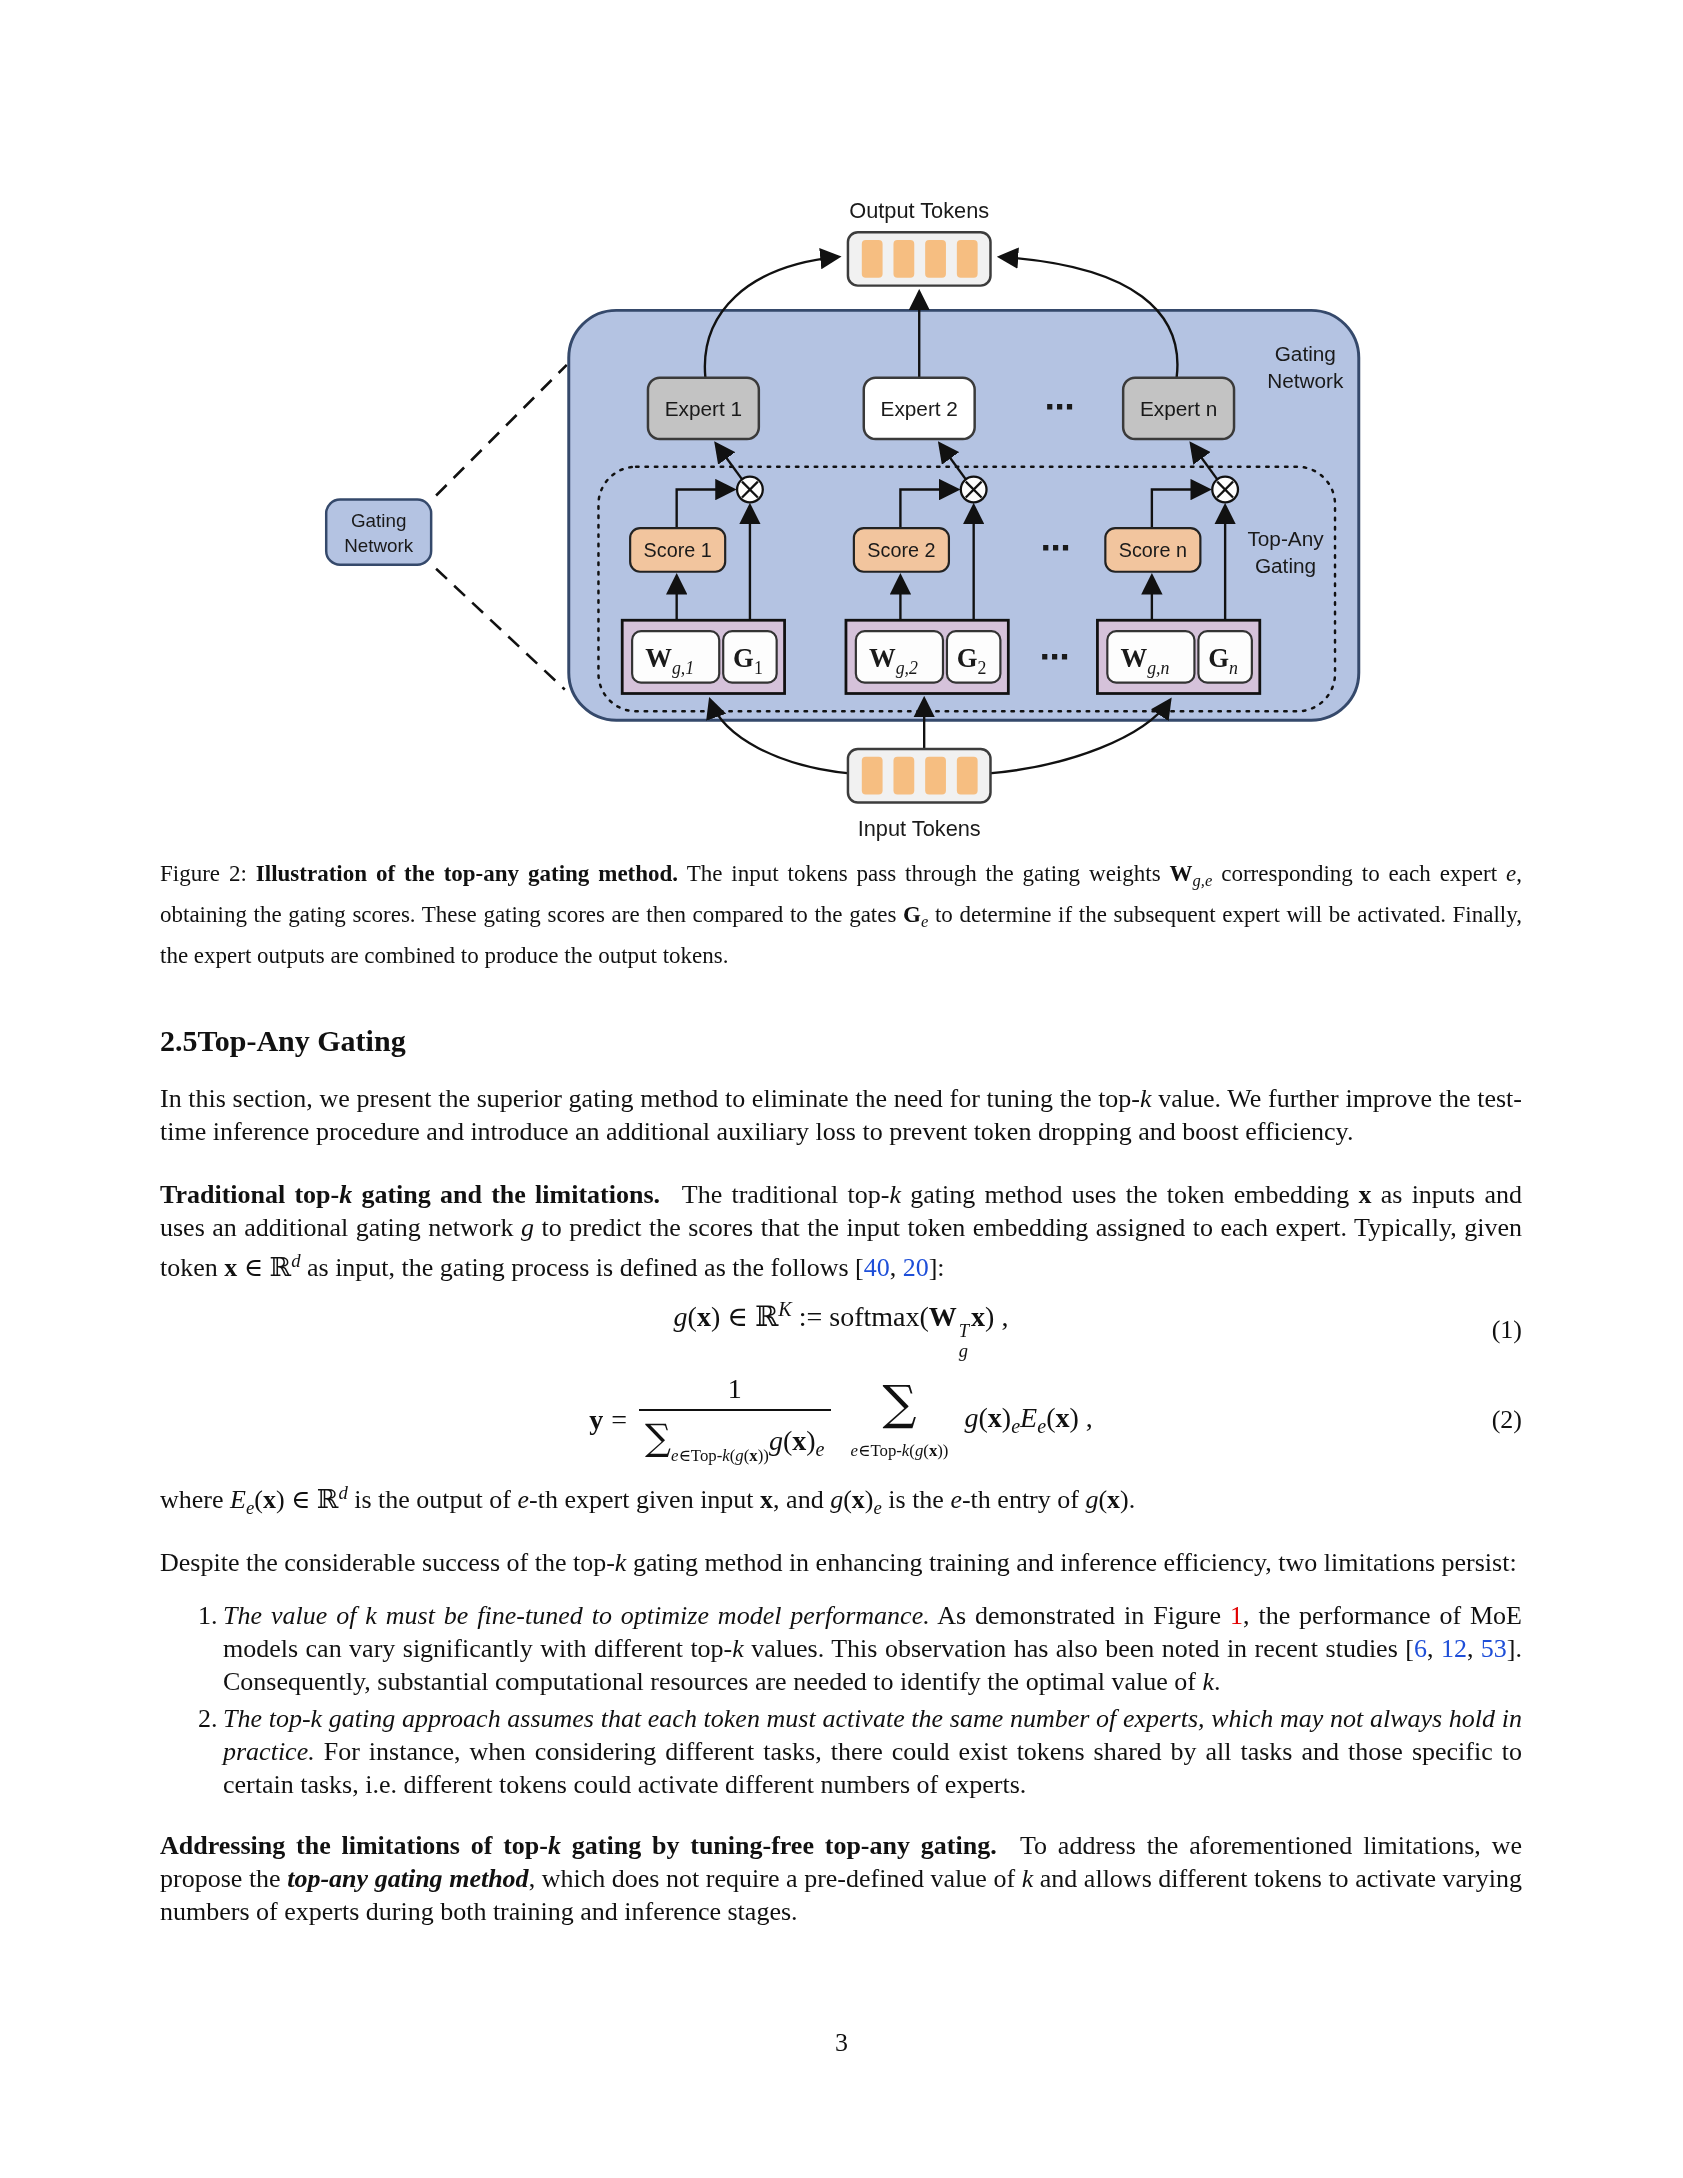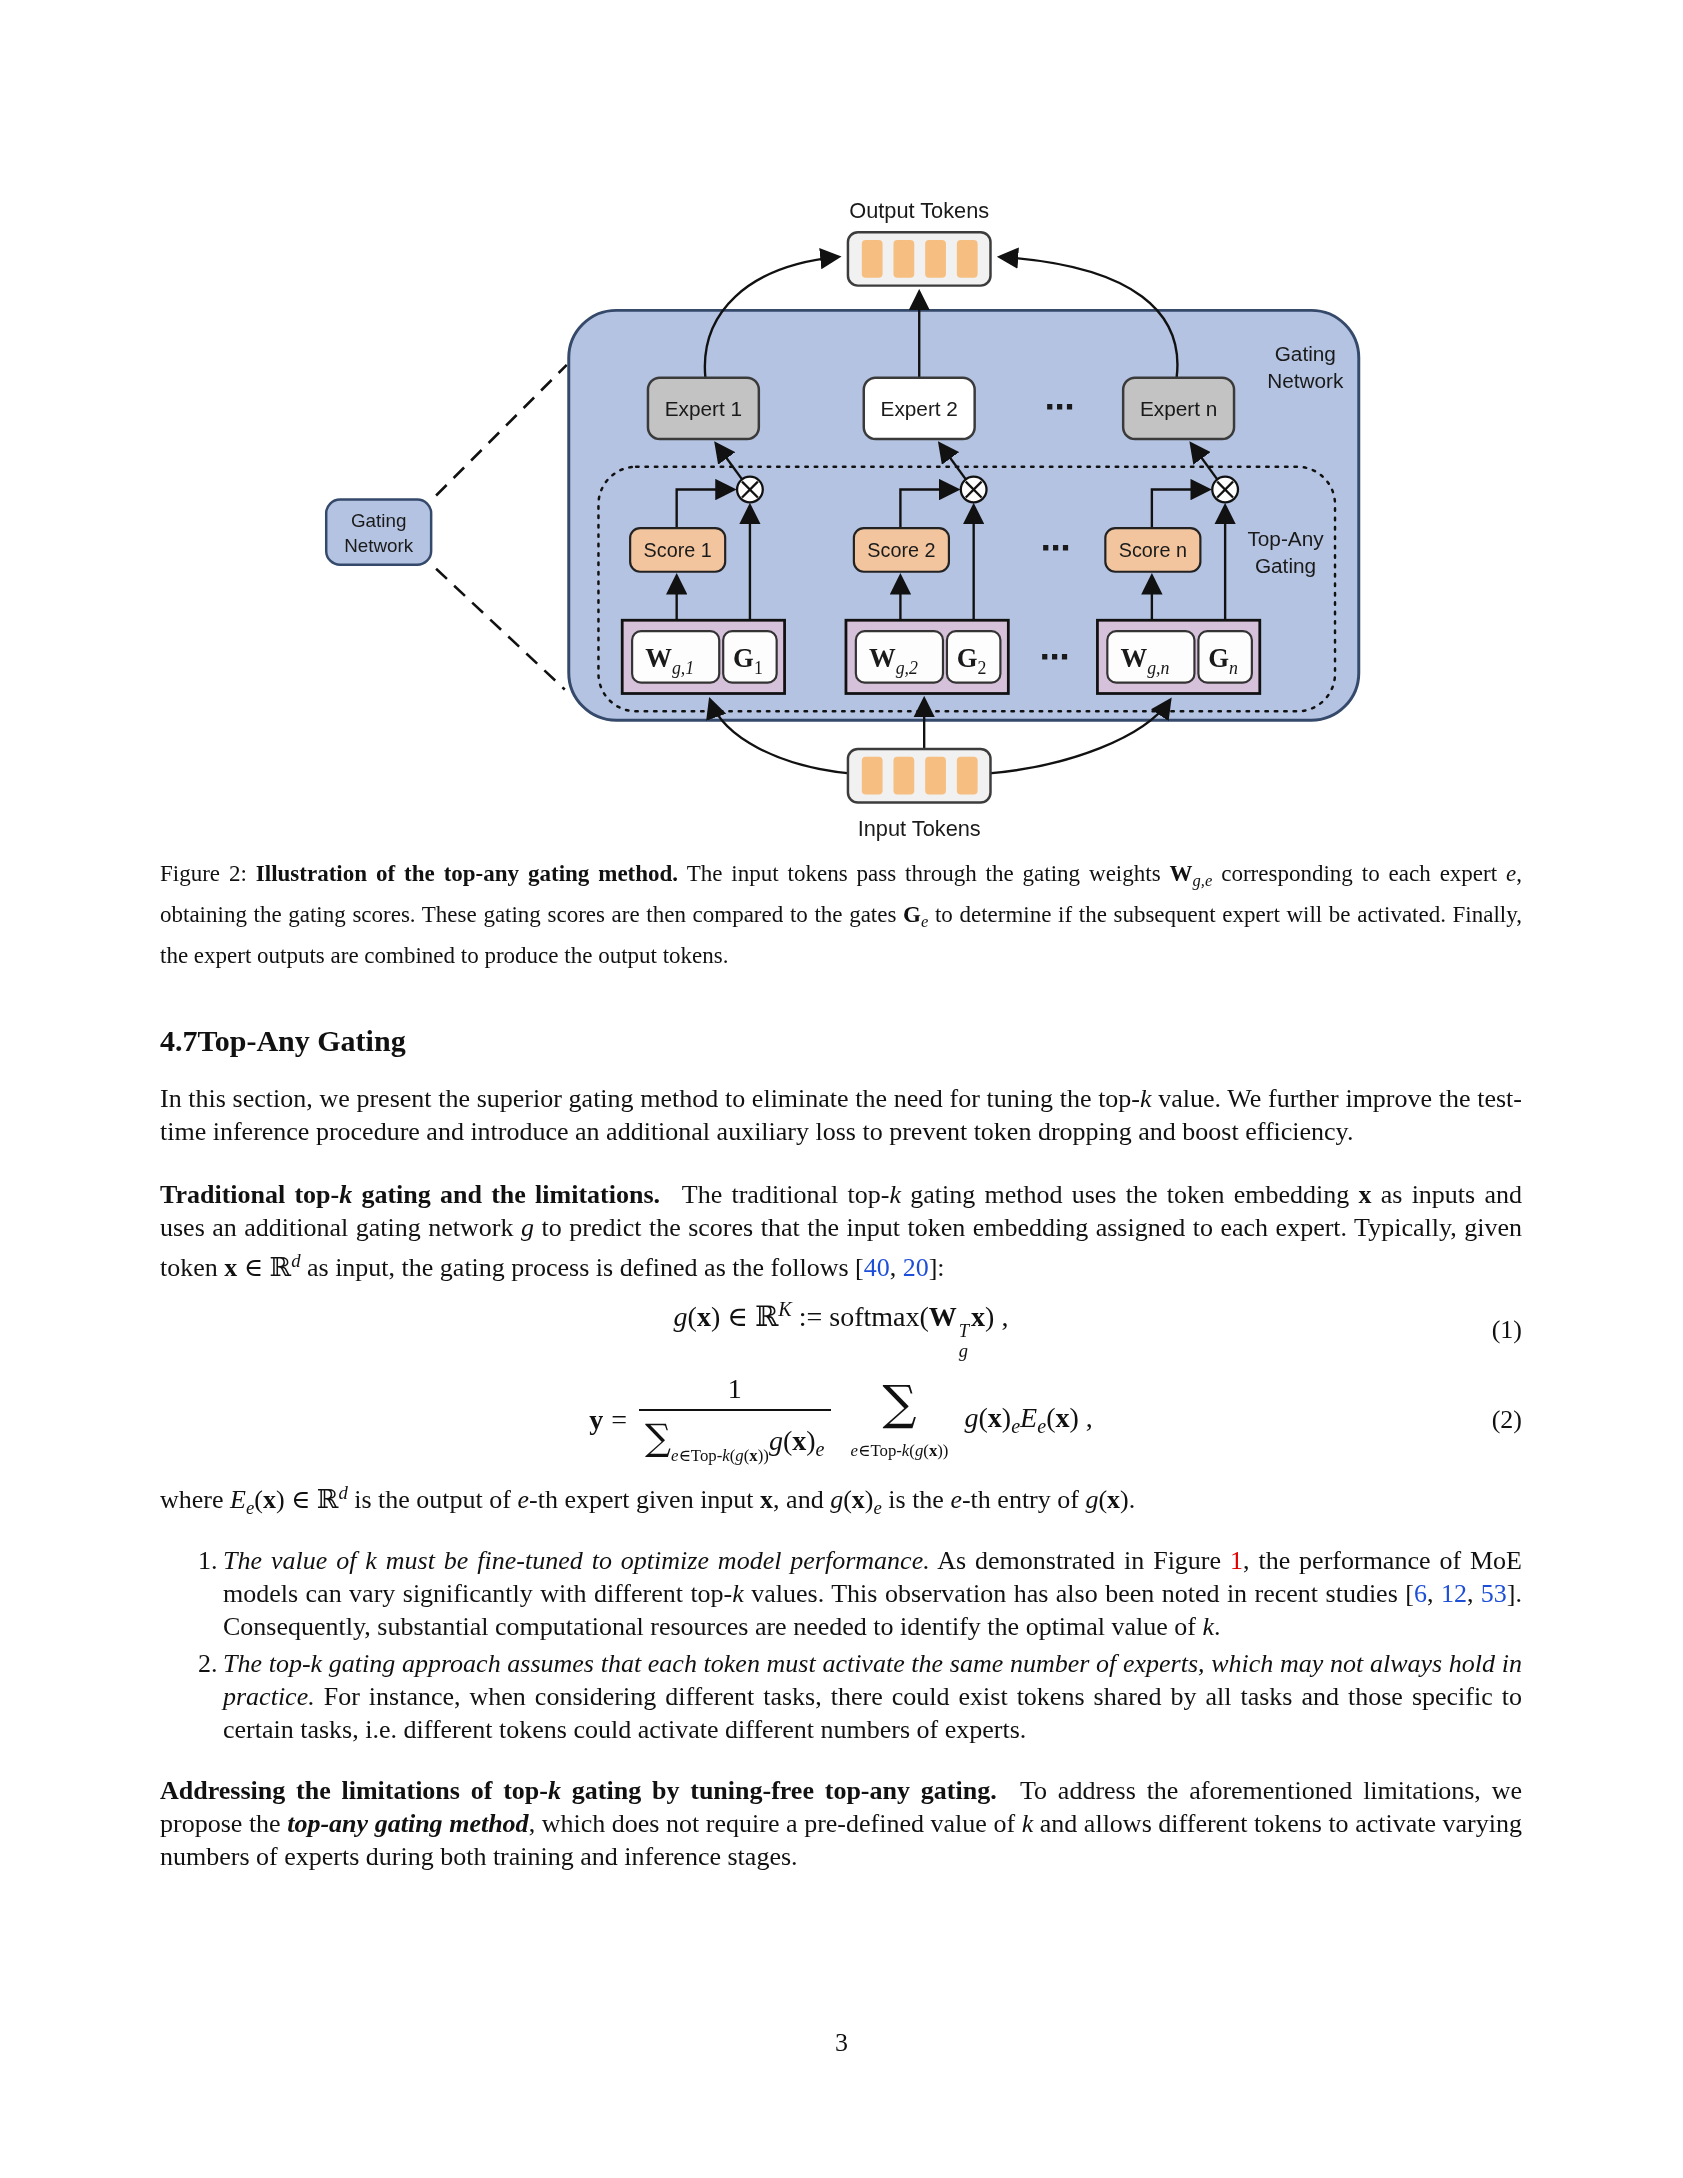--- a/index.html
+++ b/index.html
@@ -168,21 +168,21 @@
       <text class="mathtxt" x="985" y="533" font-size="27" text-anchor="middle"><tspan>G</tspan><tspan class="mathsub" dy="7" font-size="18">n</tspan></text>
     </g>
     <text x="815" y="533" font-size="30" font-weight="bold" text-anchor="middle">⋯</text>
   </svg>
 
   <div class="text-col">
 
     <p class="caption"><span>Figure 2: </span><span class="rs-b">Illustration of the top-any gating method.</span><span> The input tokens pass through the gating weights </span><span class="rs-b">W</span><span class="rs-sub rs-i">g,e</span><span> corresponding to each expert </span><span class="rs-i">e</span><span>, obtaining the gating scores. These gating scores are then compared to the gates </span><span class="rs-b">G</span><span class="rs-sub rs-i">e</span><span> to determine if the subsequent expert will be activated. Finally, the expert outputs are combined to produce the output tokens.</span></p>
 
     <h2 class="section-heading">
-      <span>4.7</span><span class="sec-title">Top-Any Gating</span>
+      <span>2.5</span><span class="sec-title">Top-Any Gating</span>
     </h2>
 
     <p class="para"><span>In this section, we present the superior gating method to eliminate the need for tuning the top-</span><span class="rs-i">k</span><span> value. We further improve the test-time inference procedure and introduce an additional auxiliary loss to prevent token dropping and boost efficiency.</span></p>
 
     <p class="para" style="margin-top:30px"><span class="rs-b">Traditional top-</span><span class="rs-bi">k</span><span class="rs-b"> gating and the limitations.</span><span>  The traditional top-</span><span class="rs-i">k</span><span> gating method uses the token embedding </span><span class="rs-b">x</span><span> as inputs and uses an additional gating network </span><span class="rs-i">g</span><span> to predict the scores that the input token embedding assigned to each expert. Typically, given token </span><span class="rs-b">x</span><span> ∈ ℝ</span><span class="rs-sup rs-i">d</span><span> as input, the gating process is defined as the follows [</span><span class="rs-blue">40</span><span>, </span><span class="rs-blue">20</span><span>]:</span></p>
 
     <div class="equation" style="margin-top:14px">
       <span class="eqnum">(1)</span>
       <span class="math"><span class="mi">g</span><span>(</span><span class="mb">x</span><span>)</span><span> ∈ ℝ</span><span class="rs-sup mi">K</span><span> := softmax(</span><span class="mb">W</span><span class="supsub">
             <span class="mi">T</span>
@@ -203,20 +203,21 @@
         <span class="sumstack">
           <span class="bigsum2">∑</span>
           <span class="limunder"><span class="rs-i">e</span><span>∈Top-</span><span class="rs-i">k</span><span>(</span><span class="rs-i">g</span><span>(</span><span class="rs-b">x</span><span>))</span></span>
         </span>
         <span class="rhs"><span class="rs-i">g</span><span>(</span><span class="rs-b">x</span><span>)</span><span class="rs-sub rs-i">e</span><span class="rs-i">E</span><span class="rs-sub rs-i">e</span><span>(</span><span class="rs-b">x</span><span>) ,</span></span>
       </span>
     </div>
 
     <p class="para" style="margin-top:10px"><span>where </span><span class="rs-i">E</span><span class="rs-sub rs-i">e</span><span>(</span><span class="rs-b">x</span><span>) ∈ ℝ</span><span class="rs-sup rs-i">d</span><span> is the output of </span><span class="rs-i">e</span><span>-th expert given input </span><span class="rs-b">x</span><span>, and </span><span class="rs-i">g</span><span>(</span><span class="rs-b">x</span><span>)</span><span class="rs-sub rs-i">e</span><span> is the </span><span class="rs-i">e</span><span>-th entry of </span><span class="rs-i">g</span><span>(</span><span class="rs-b">x</span><span>).</span></p>
 
+    <p class="para" style="margin-top:22px"><span>Despite the considerable success of the top-</span><span class="rs-i">k</span><span> gating method in enhancing training and inference efficiency, two limitations persist:</span></p>
 
     <ol class="limitations">
       <li>
         <span class="li-num">1.</span><span><span class="rs-i">The value of k must be fine-tuned to optimize model performance.</span><span> As demonstrated in Figure </span><span class="rs-red">1</span><span>, the performance of MoE models can vary significantly with different top-</span><span class="rs-i">k</span><span> values. This observation has also been noted in recent studies [</span><span class="rs-blue">6</span><span>, </span><span class="rs-blue">12</span><span>, </span><span class="rs-blue">53</span><span>]. Consequently, substantial computational resources are needed to identify the optimal value of </span><span class="rs-i">k</span><span>.</span></span>
       </li>
       <li>
         <span class="li-num">2.</span><span><span class="rs-i">The top-k gating approach assumes that each token must activate the same number of experts, which may not always hold in practice.</span><span> For instance, when considering different tasks, there could exist tokens shared by all tasks and those specific to certain tasks, i.e. different tokens could activate different numbers of experts.</span></span>
       </li>
     </ol>
 

